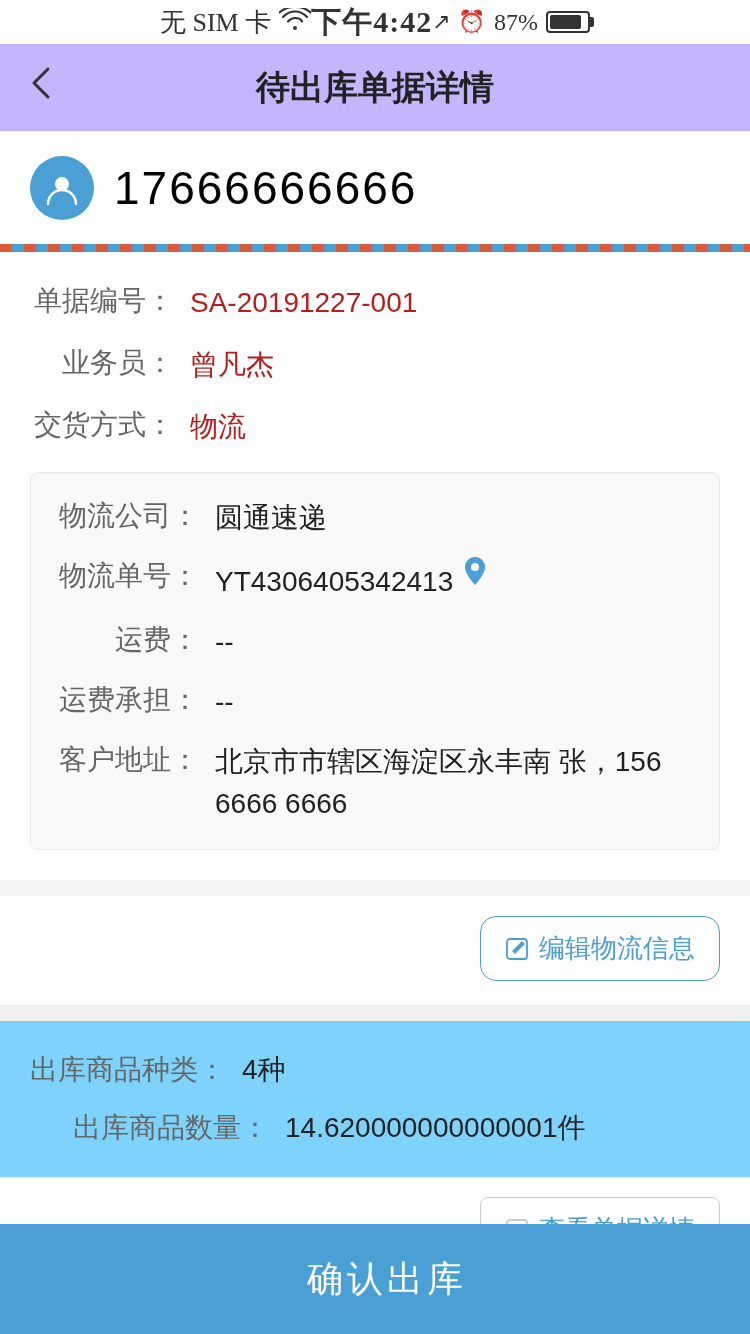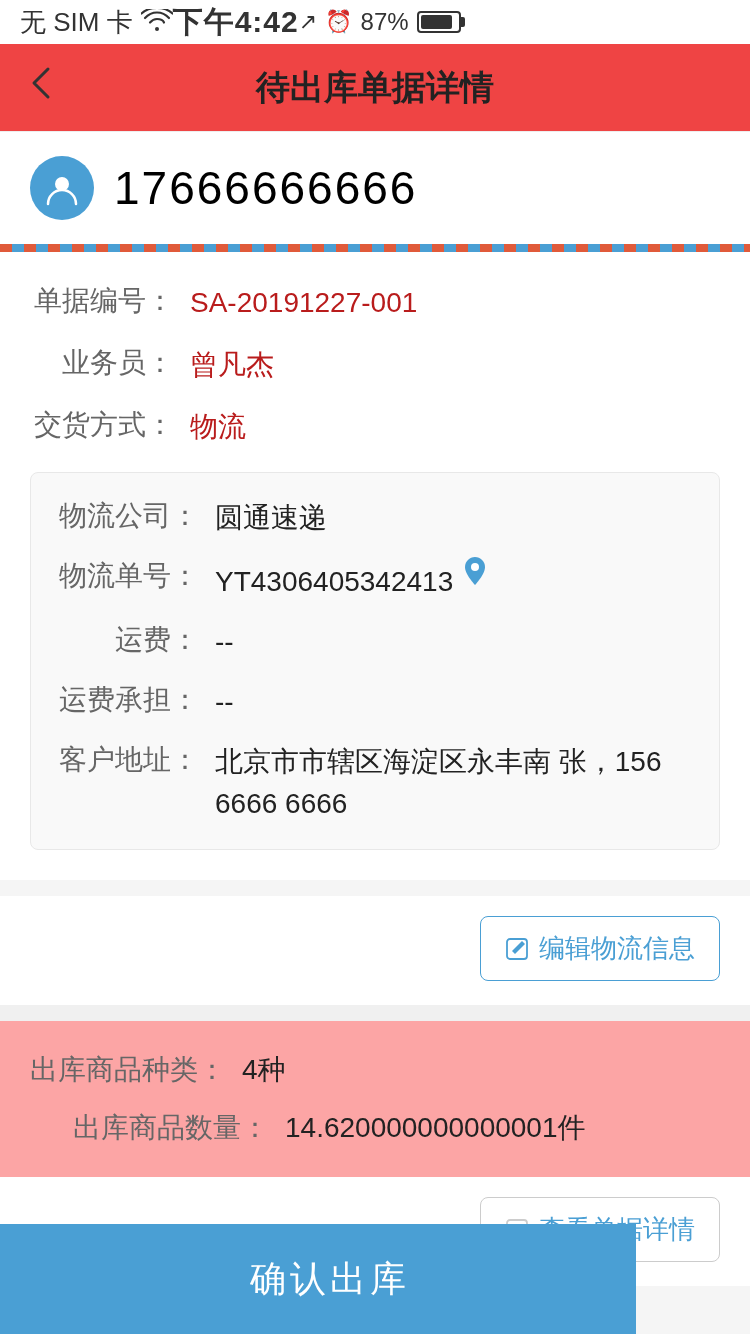--- a/index.html
+++ b/index.html
@@ -13,24 +13,25 @@
       color: #333;
       position: relative;
     }
 
     
     .status-bar {
       background: #fff;
       height: 44px;
       display: flex;
       align-items: center;
-      justify-content: flex-start;
+      justify-content: center;
       padding: 0 20px;
       font-size: 26px;
       font-weight: 500;
+      font-family: Liberation Serif, serif;
     }
     .status-left {
       display: flex;
       align-items: center;
       gap: 8px;
       font-size: 26px;
     }
     .status-center {
       font-size: 30px;
       font-weight: 600;
@@ -65,21 +66,21 @@
     }
     .battery-fill {
       background: #333;
       height: 100%;
       width: 87%;
       border-radius: 2px;
     }
 
     
     .nav-bar {
-      background: #ef4444;
+      background: #c4b5fd;
       height: 88px;
       display: flex;
       align-items: center;
       padding: 0 30px;
       border-bottom: 1px solid #eee;
       position: relative;
     }
     .back-btn {
       font-size: 36px;
       color: #333;
@@ -205,40 +206,40 @@
 
     
     .edit-btn-row {
       display: flex;
       justify-content: flex-end;
       padding: 20px 30px 24px;
       background: #fff;
     }
     .edit-btn {
       border: 1px solid #4a9fd4;
-      border-radius: 8px;
+      border-radius: 16px;
       padding: 14px 24px;
       color: #4a9fd4;
       font-size: 26px;
       display: flex;
       align-items: center;
       gap: 10px;
       cursor: pointer;
       background: #fff;
     }
 
     
     .section-divider {
       height: 16px;
       background: #f0f0f0;
     }
 
     
     .goods-section {
-      background: #fca5a5;
+      background: #7dd3fc;
       padding: 30px 30px;
     }
     .goods-row {
       display: flex;
       align-items: center;
       margin-bottom: 20px;
       font-size: 28px;
     }
     .goods-row:last-child { margin-bottom: 0; margin-left: 43px; }
     .goods-label {
@@ -277,21 +278,21 @@
     .bottom-spacer {
       height: 140px;
       background: #f5f5f5;
     }
 
     
     .confirm-btn-container {
       position: fixed;
       bottom: 0;
       left: 0;
-      width: 636px;
+      width: 750px;
       background: #4a9fd4;
       height: 110px;
       display: flex;
       align-items: center;
       justify-content: center;
       cursor: pointer;
       padding-left: 24px;
     }
     .confirm-btn-text {
       color: #fff;

